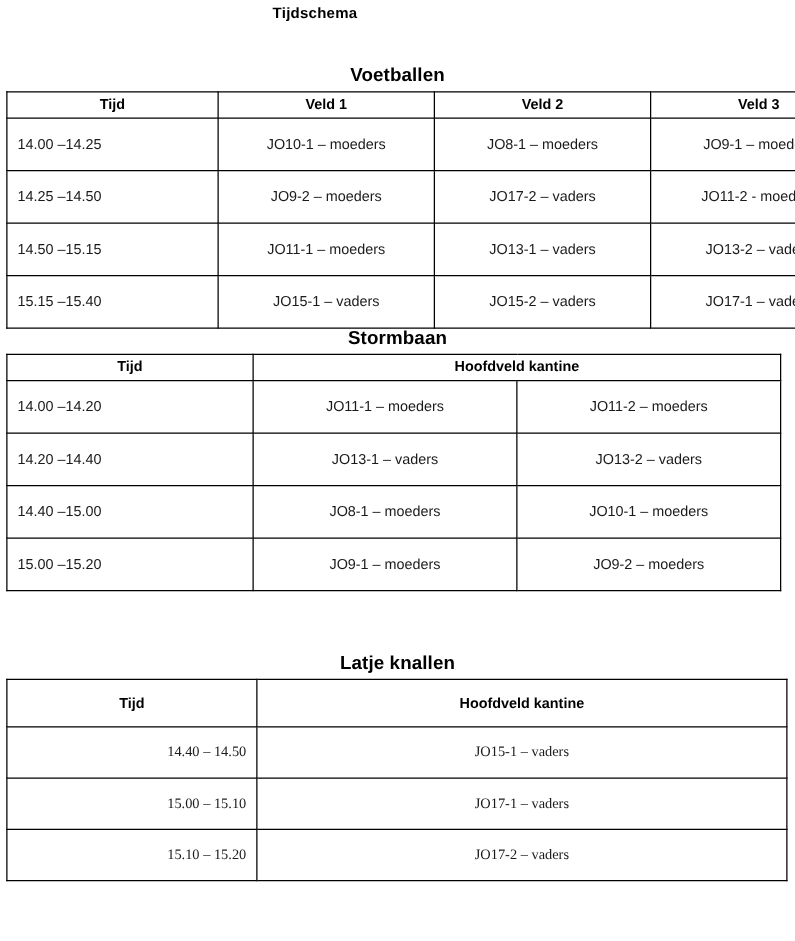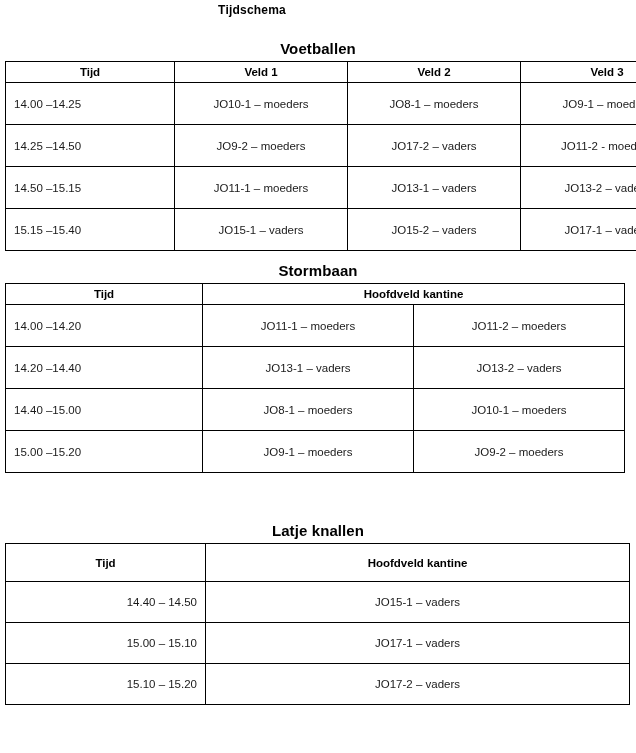--- a/index.html
+++ b/index.html
@@ -88,30 +88,30 @@
   #table-stormbaan { margin-left: 5px; width: 620px; }
   #table-stormbaan th.c-tijd { width: 180px; }
   #table-stormbaan th { height: 20px; }
   #table-stormbaan td { height: 41px; }
   #table-stormbaan td.c-half { width: 220px; }
 
   
   #table-latje { margin-left: 5px; width: 625px; }
   #table-latje th.c-tijd { width: 183px; }
   #table-latje th { height: 37px; }
-  #table-latje td { height: 40px; }
+  #table-latje td { height: 40px; font-family: Liberation Serif, serif; }
 </style>
 </head>
 <body>
 
 <div class="page">
 
   <div class="doc-title">Tijdschema</div>
 
-  <div class="section" style="top:40px;">
+  <div class="section" style="top:52px;">
     <div class="section-title">Voetballen</div>
 
     <table class="sched" id="table-voetballen">
       <thead>
         <tr>
           <th class="c-tijd">Tijd</th>
           <th class="c-veld">Veld 1</th>
           <th class="c-veld">Veld 2</th>
           <th class="c-veld">Veld 3</th>
         </tr>

